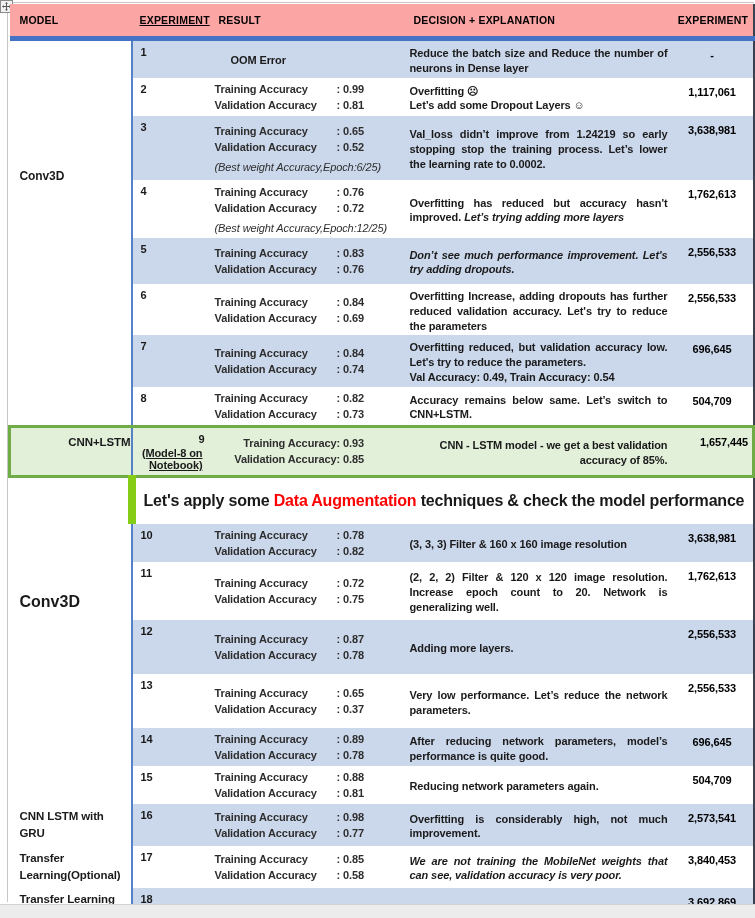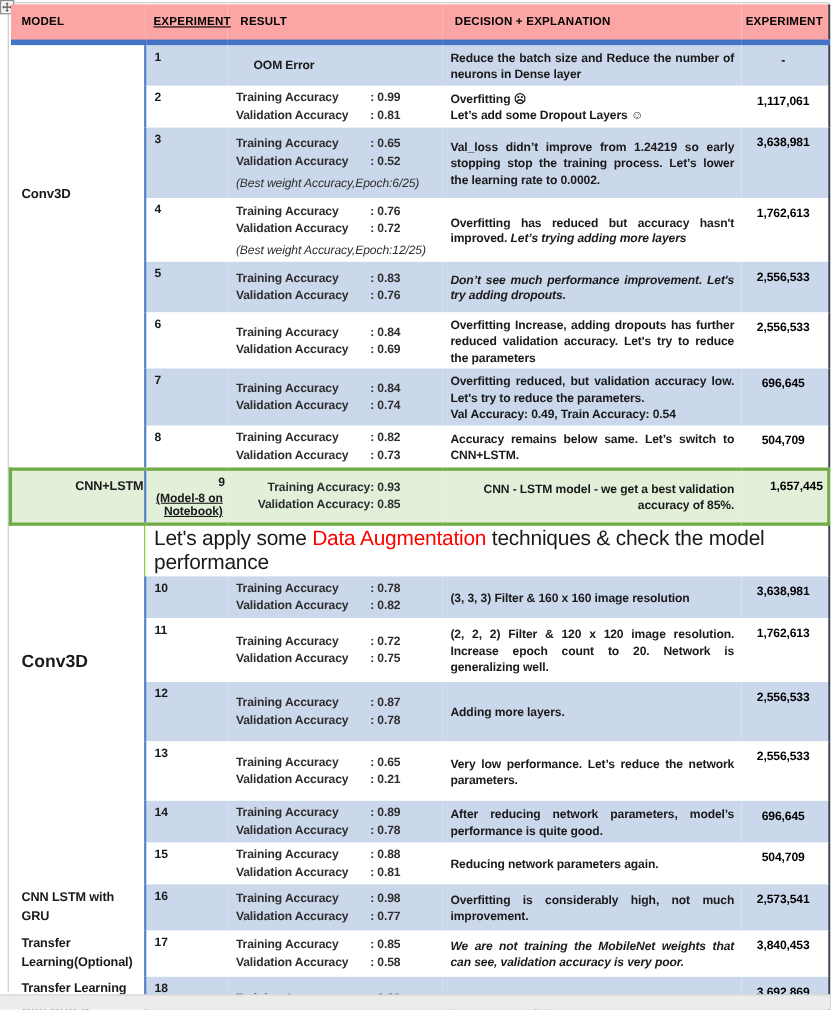--- a/index.html
+++ b/index.html
@@ -52,22 +52,22 @@
   tr.h40{height:40px;} tr.h36{height:36px;} tr.h64{height:64px;} tr.h58{height:58px;}
   tr.h46{height:46px;} tr.h50{height:50px;} tr.h48{height:48px;} tr.h38{height:54px;}
   tr.h42{height:42px;} tr.h56{height:56px;}
   tr.green td { background:#E2EFD9 !important; border-top:3px solid #6FAC46; border-bottom:3px solid #6FAC46;text-align:right; }
   tr.green td.mcell { border-left:3px solid #6FAC46; }
   tr.green td.par { border-right:3px solid #6FAC46; }
   tr.green td.exp { border-left:2px solid #5581C6; }
   .exp-note { display:block; text-decoration:underline; margin-top:2px; width:62px; }
   tr.section-row td { background:#fff; }
   td.section-cell {
-    border-left:1px solid #84cc16; vertical-align:middle; padding-left:8px;
-    font-size:19px; font-weight:normal; letter-spacing:-0.2px;
+    border-left:8px solid #84cc16; vertical-align:middle; padding-left:8px;
+    font-size:16px; font-weight:bold; letter-spacing:-0.2px;
   }
   .red-em { color:#FF0000; }
   td.dec-push { vertical-align:bottom; padding-bottom:14px; }
   td.par-top { vertical-align:top; }
   .bottom-strip {
     position:absolute; left:0; bottom:0; width:755px; height:14px;
     background:#ececec; border-top:1px solid #d2d2d2;
   }
 </style>
 </head>
@@ -307,21 +307,21 @@
 
     <tr class="plain h38">
       <td class="exp cell"><span>13</span></td>
       <td class="res cell">
         <div class="rline">
               <span class="rlabel">Training Accuracy</span>
               <span class="rval">: 0.65</span>
             </div>
         <div class="rline">
               <span class="rlabel">Validation Accuracy</span>
-              <span class="rval">: 0.21</span>
+              <span class="rval">: 0.37</span>
             </div>
       </td>
       <td class="dec cell"><span>Very low performance.  Let’s reduce the network parameters.</span></td>
       <td class="par cell"><span>2,556,533</span></td>
     </tr>
 
     <tr class="stripe h36">
       <td class="exp cell"><span>14</span></td>
       <td class="res cell">
         <div class="rline">

